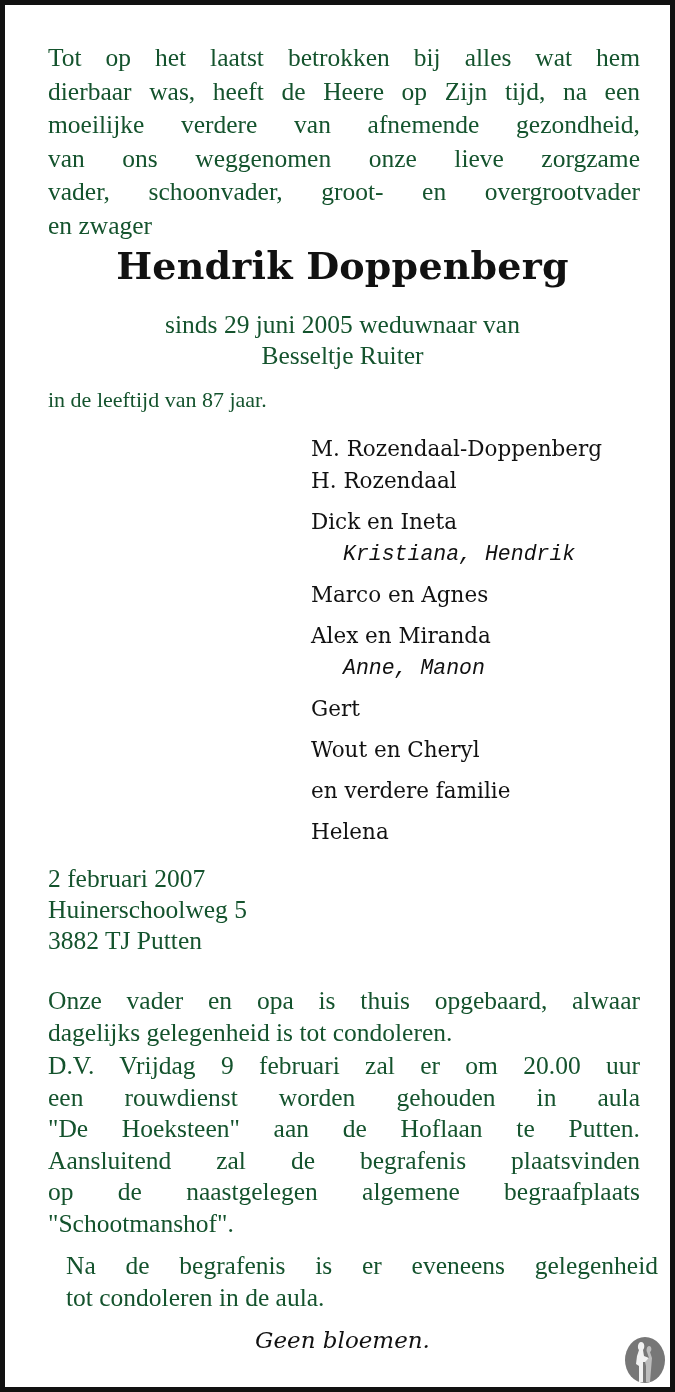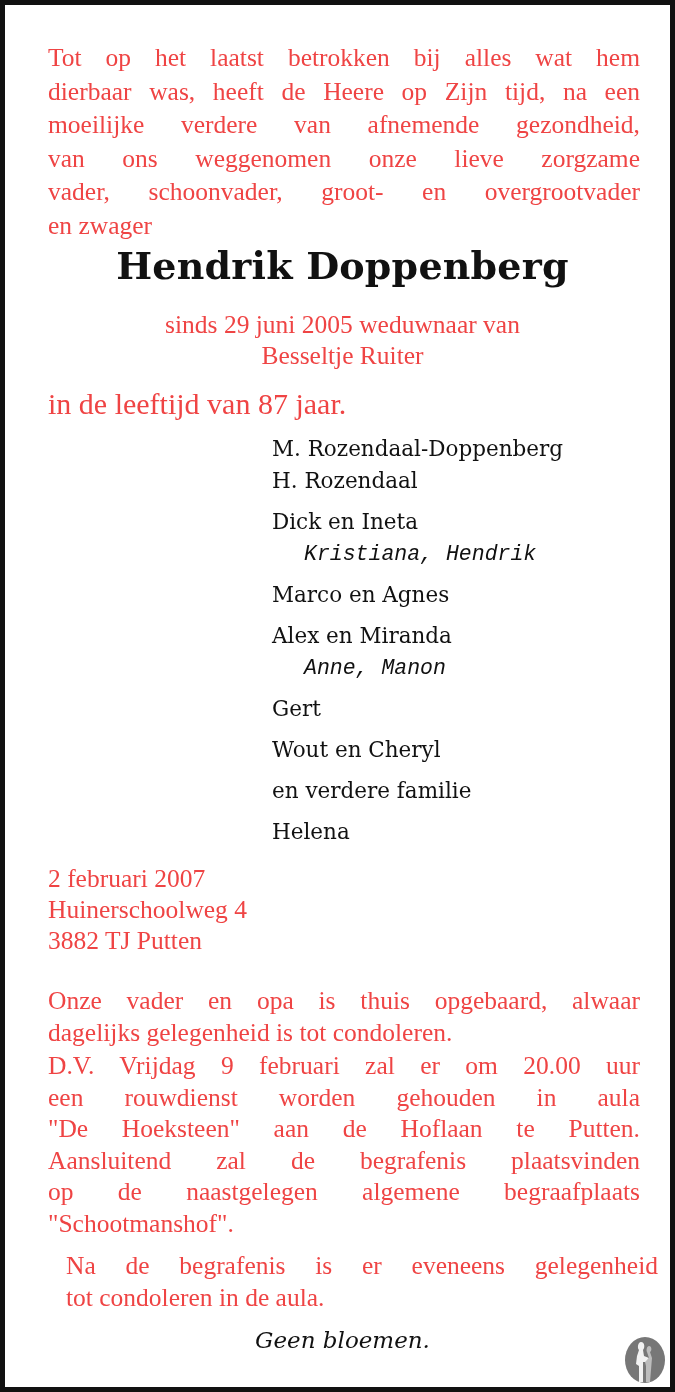--- a/index.html
+++ b/index.html
@@ -2,35 +2,35 @@
 <html><head>
 <meta charset="utf-8">
 <style>
   html, body { margin:0; padding:0; background:#ffffff; }
   body { width:675px; height:1392px; position:relative; overflow:hidden; }
   .frame {
     position:absolute; left:0; top:0; width:675px; height:1392px;
     box-sizing:border-box; border:5px solid #111111; background:#ffffff;
   }
   .serif { font-family:"DejaVu Serif", "Liberation Serif", serif; color:#111; }
-  .lib { font-family:"Liberation Serif", serif; color:#ef4444; }
+  .lib { font-family:"Liberation Serif", serif; color:#14532d; }
   .intro {
     position:absolute; left:43px; top:36px; width:592px;
     font-size:25.5px; line-height:33.5px; text-align:justify;
   }
   .intro span.ln { display:block; text-align:justify; text-align-last:justify; }
   .intro span.ln.last { text-align-last:left; }
   .name {
     position:absolute; left:0; width:675px; top:238px; text-align:center;
     font-size:38px; font-weight:bold; letter-spacing:0.2px;
   }
   .widow { position:absolute; left:0; width:675px; top:304px; text-align:center; font-size:25.5px; line-height:31px; }
-  .age { position:absolute; left:43px; top:382px; font-size:30px; }
+  .age { position:absolute; left:43px; top:382px; font-size:22px; }
   .family { position:absolute; left:267px; top:428px; font-size:21.5px; }
-  .family .grp { margin-bottom:9px; line-height:32px; }
+  .family .grp { margin-bottom:9px; line-height:32px;margin-left:39px; }
   .family .kids { font-style:italic; padding-left:32px; display:block;font-family:Liberation Mono, monospace; }
   .family .l { display:block; }
   .addr { position:absolute; left:43px; top:858px; font-size:25.5px; line-height:31px; }
   .para { position:absolute; left:43px; width:592px; font-size:25.5px; line-height:31.5px; }
   .para span.ln { display:block; text-align:justify; text-align-last:justify; }
   .para span.ln.last { text-align-last:left; }
   .nofl { position:absolute; left:0; width:675px; top:1322px; text-align:center; font-size:23px; font-style:italic; }
   .logo { position:absolute; left:616px; top:1331px; width:48px; height:48px; }
 </style>
 </head>
@@ -81,21 +81,21 @@
     <div class="grp">
       <span class="l">en verdere familie</span>
     </div>
     <div class="grp">
       <span class="l">Helena</span>
     </div>
   </div>
 
   <div class="addr lib">
     <div>2 februari 2007</div>
-    <div>Huinerschoolweg 4</div>
+    <div>Huinerschoolweg 5</div>
     <div>3882 TJ Putten</div>
   </div>
 
   <div class="para lib" style="top:968px;margin-top:12px;">
     <span class="ln">Onze vader en opa is thuis opgebaard, alwaar</span>
     <span class="ln last">dagelijks gelegenheid is tot condoleren.</span>
   </div>
 
   <div class="para lib" style="top:1045px;">
     <span class="ln">D.V. Vrijdag 9 februari zal er om 20.00 uur</span>

